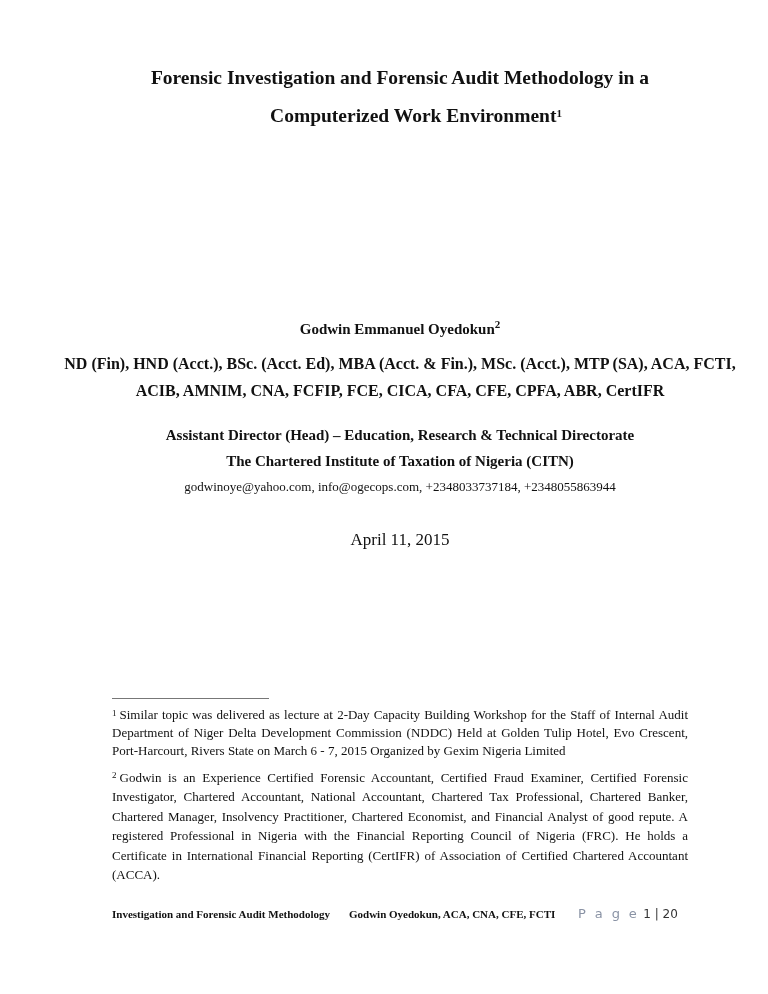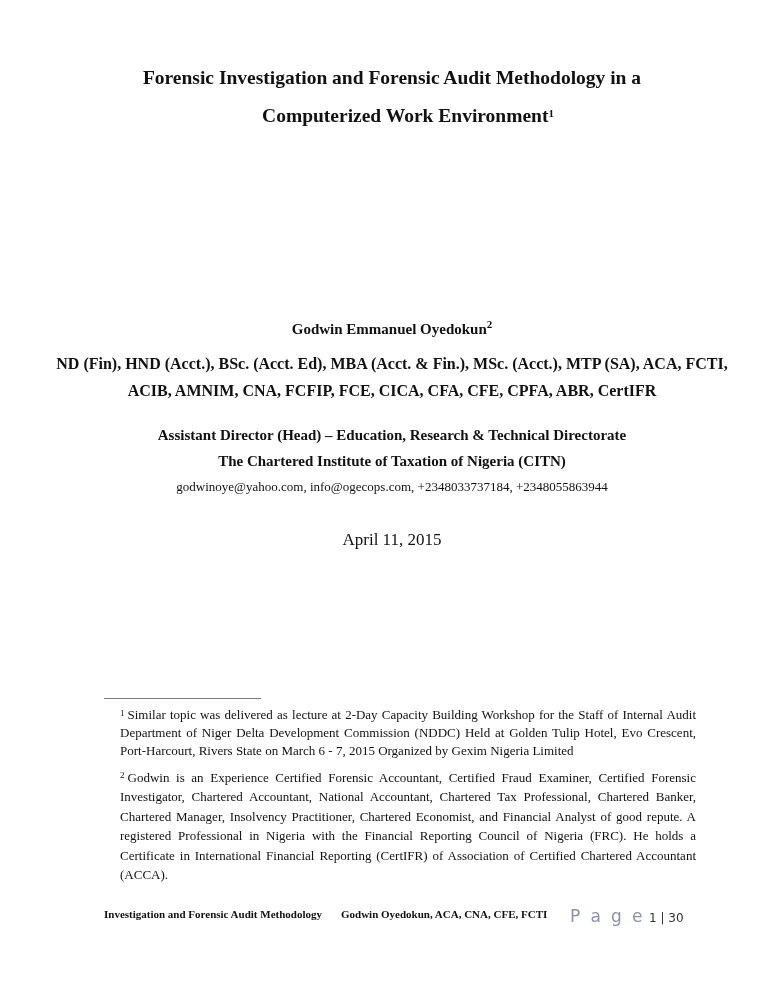--- a/index.html
+++ b/index.html
@@ -10,21 +10,21 @@
     body {
       width: 768px;
       height: 994px;
       position: relative;
       overflow: hidden;
       font-family: "Liberation Serif", "DejaVu Serif", serif;
       color: #111111;
     }
     .page {
       position: absolute;
-      left: 8px; top: 0;
+      left: 16px; top: 0;
       width: 752px; height: 994px;
       background: #ffffff;
     }
     .center {
       position: absolute;
       left: 0;
       width: 768px;
       text-align: center;
     }
     .title {
@@ -70,21 +70,20 @@
       height: 1px;
       background: #777777;
     }
     .footnote {
       position: absolute;
       left: 96px;
       width: 576px;
       font-size: 13px;
       line-height: 18.2px;
       text-align: justify;
-      margin-left: 16px;
     }
     .footnote sup {
       font-size: 9px;
       vertical-align: top;
       position: relative;
       top: -2px;
       margin-right: 3px;
     }
     .footer {
       position: absolute;
@@ -110,21 +109,21 @@
     .footer .f-page {
       position: absolute;
       left: 466px;
       top: 0px;
       font-family: "DejaVu Sans", "Liberation Sans", sans-serif;
       font-size: 12px;
     }
     .f-page .pg-label {
       color: #8a93a5;
       letter-spacing: 2.4px;
-      font-size: 17px;
+      font-size: 13px;
     }
     .f-page .pg-num {
       color: #333333;
       margin-left: 4px;
     }
   </style>
 </head>
 <body>
 
 <div class="page">
@@ -157,17 +156,17 @@
   </div>
 
   <div class="footnote" style="top:768px; line-height:19.4px;">
     <sup>2</sup><span>Godwin is an Experience Certified Forensic Accountant, Certified Fraud Examiner, Certified Forensic Investigator, Chartered Accountant, National Accountant, Chartered Tax Professional, Chartered Banker, Chartered Manager, Insolvency Practitioner, Chartered Economist, and Financial Analyst of good repute. A registered Professional in Nigeria with the Financial Reporting Council of Nigeria (FRC). He holds a Certificate in International Financial Reporting (CertIFR) of Association of Certified Chartered Accountant (ACCA).</span>
   </div>
 
   <div class="footer">
     <span class="f-left">Investigation and Forensic Audit Methodology</span>
     <span class="f-mid">Godwin Oyedokun, ACA, CNA, CFE, FCTI</span>
     <span class="f-page">
-      <span class="pg-label">P a g e</span><span class="pg-num">1 | 30</span>
+      <span class="pg-label">P a g e</span><span class="pg-num">1 | 20</span>
     </span>
   </div>
 
 </div>
 
 </body></html>

